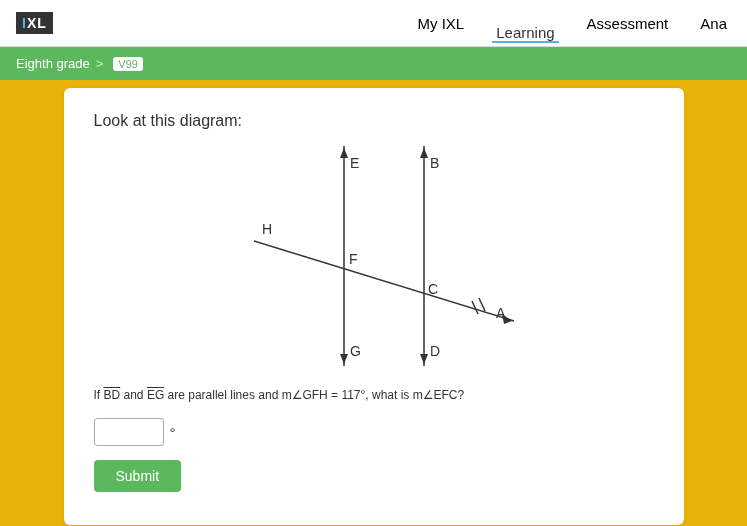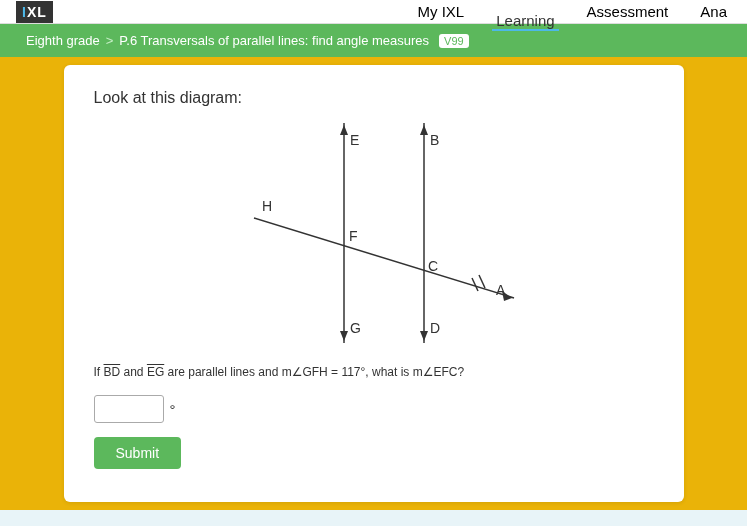--- a/index.html
+++ b/index.html
@@ -3,21 +3,21 @@
   <meta charset="utf-8">
   <style>
     * { margin: 0; padding: 0; box-sizing: border-box; }
     body { width: 747px; height: 526px; font-family: Arial, sans-serif; overflow: hidden; background: #e8f4f8; }
 
     
     .navbar {
       display: flex;
       align-items: center;
       background: #fff;
-      height: 24px;
+      height: 47px;
       border-bottom: 1px solid #ddd;
       padding: 0 16px;
     }
     .logo-box {
       background: #333;
       color: #fff;
       font-weight: bold;
       font-size: 14px;
       padding: 3px 6px;
       margin-right: 20px;
@@ -43,21 +43,21 @@
       font-weight: 500;
       margin-top: 20px;
     }
 
     
     .breadcrumb-bar {
       background: #5cb85c;
       height: 33px;
       display: flex;
       align-items: center;
-      padding: 0 26px;
+      padding: 0 16px;
       gap: 6px;
     }
     .breadcrumb-text {
       color: #fff;
       font-size: 13px;
     }
     .breadcrumb-sep { color: #c8f0c8; font-size: 13px; }
     .breadcrumb-link { color: #fff; font-size: 13px; cursor: pointer; }
     .version-badge {
       background: #fff;
@@ -157,21 +157,20 @@
     <span class="nav-link">My IXL</span>
     <span class="nav-link active">Learning</span>
     <span class="nav-link">Assessment</span>
     <span class="nav-link">Ana</span>
   </div>
 </div>
 
 <div class="breadcrumb-bar">
   <span class="breadcrumb-text">Eighth grade</span>
   <span class="breadcrumb-sep">&gt;</span>
-  <span class="breadcrumb-link">P.6 Transversals of parallel lines: find angle measures</span>
   <span class="version-badge">V99</span>
 </div>
 
 <div class="main-content">
   <div class="card">
     <div class="look-text">Look at this diagram:</div>
 
     
     <div class="diagram-area">
       <svg class="diagram" viewBox="0 0 340 220">

